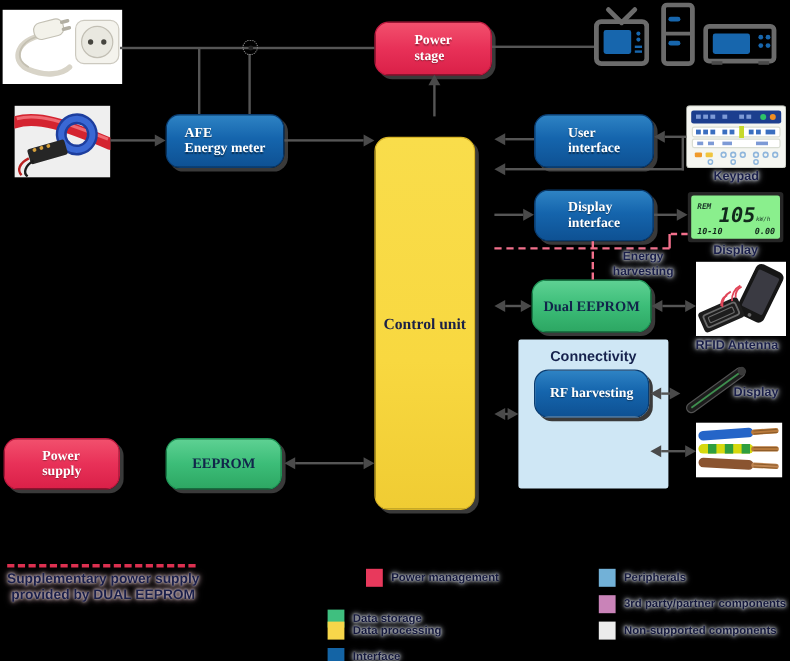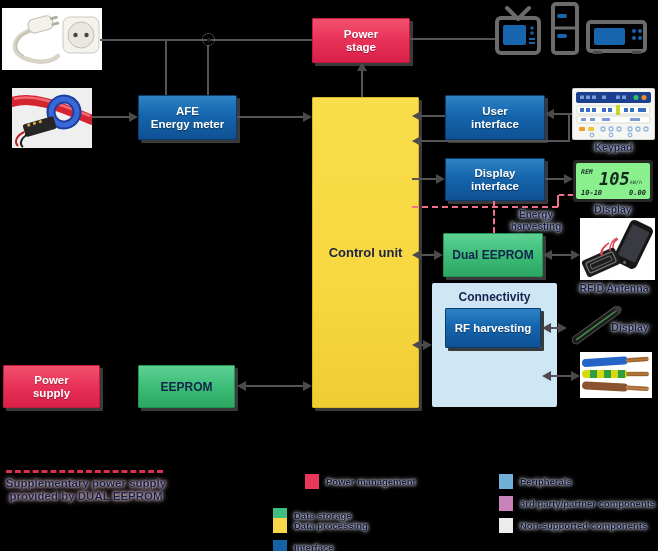--- a/index.html
+++ b/index.html
@@ -1,20 +1,20 @@
 <!DOCTYPE html>
 <html><head>
 <meta charset="utf-8">
 <style>
   html,body{margin:0;padding:0;background:#000;}
   #stage{position:relative;width:658px;height:551px;background:#000;overflow:hidden;
          font-family:"Liberation Sans",sans-serif;}
   
-  .box{position:absolute;border-radius:1px;display:flex;align-items:center;justify-content:center;
-       text-align:center;font-weight:bold;white-space:pre-line;box-shadow:3px 3px 0 #3a3a3a;box-sizing:border-box;}
+  .box{position:absolute;border-radius:12px;display:flex;align-items:center;justify-content:center;
+       text-align:left;font-weight:bold;white-space:pre-line;box-shadow:3px 3px 0 #3a3a3a;box-sizing:border-box;font-family:Liberation Serif, serif;}
   .box.blue{background:linear-gradient(180deg,#2e83c4 0%,#1565ad 45%,#0e5193 100%);
             border:1px solid #0a3c70;color:#fff;font-size:11.5px;line-height:13px;text-shadow:0 1px 1px rgba(0,0,0,.45);}
   .box.red{background:linear-gradient(180deg,#f2506d 0%,#e83158 50%,#da2048 100%);
            border:1px solid #bf1a40;color:#fff;font-size:11.5px;line-height:13px;text-shadow:0 1px 1px rgba(0,0,0,.35);}
   .box.green{background:linear-gradient(180deg,#5ed193 0%,#3cbd78 50%,#2da763 100%);
              border:1px solid #1f9456;color:#11254a;font-size:12px;}
   .box.yellow{background:linear-gradient(180deg,#f9dd4b 0%,#f8d840 60%,#f0cc33 100%);
               border:1px solid #d8b426;color:#1b2147;font-size:13px;}
   .panel{position:absolute;background:#cfe7f5;border-radius:2px;}
   .panel-title{position:absolute;font-weight:bold;color:#16224d;font-size:12px;text-align:center;}
@@ -231,21 +231,21 @@
     </svg>
   </div>
 
   <div class="panel" style="left:432px;top:283px;width:125px;height:124px;"></div>
   <div class="panel-title" style="left:432px;top:290px;width:125px;">Connectivity</div>
 
   <div class="box red" style="left:312px;top:18px;width:98px;height:45px;">Power
 stage</div>
   <div class="box blue" style="left:138px;top:95px;width:99px;height:45px;">AFE
 Energy meter</div>
-  <div class="box yellow" style="left:312px;top:97px;width:107px;height:311px;">Control unit</div>
+  <div class="box yellow" style="left:312px;top:114px;width:84px;height:311px;">Control unit</div>
   <div class="box blue" style="left:445px;top:95px;width:100px;height:45px;">User
 interface</div>
   <div class="box blue" style="left:445px;top:158px;width:100px;height:43px;">Display
 interface</div>
   <div class="box green" style="left:443px;top:233px;width:100px;height:44px;">Dual EEPROM</div>
   <div class="box blue" style="left:445px;top:308px;width:96px;height:40px;">RF harvesting</div>
   <div class="box red" style="left:3px;top:365px;width:97px;height:43px;">Power
 supply</div>
   <div class="box green" style="left:138px;top:365px;width:97px;height:43px;">EEPROM</div>
 

